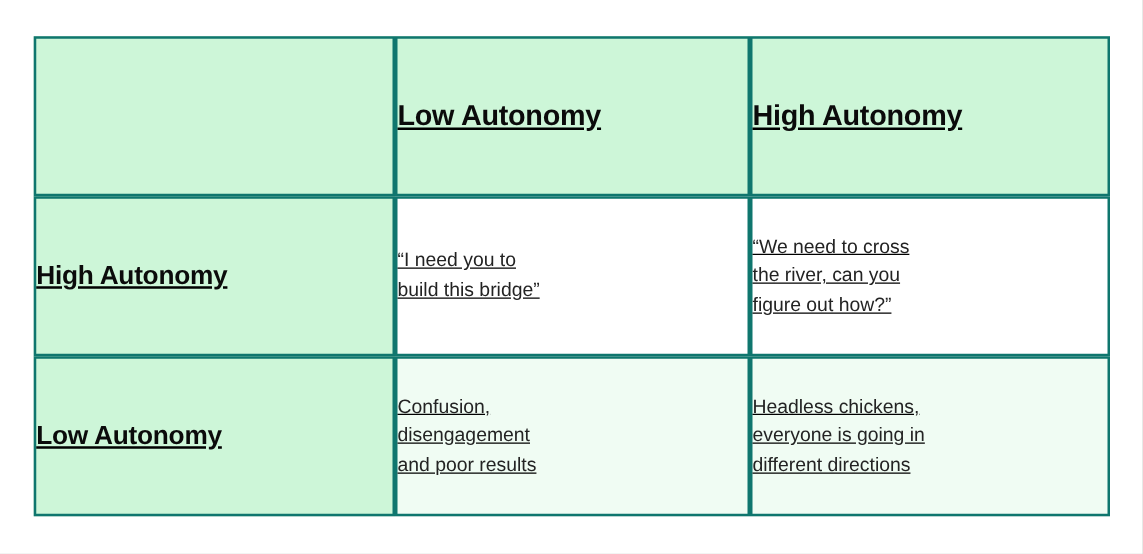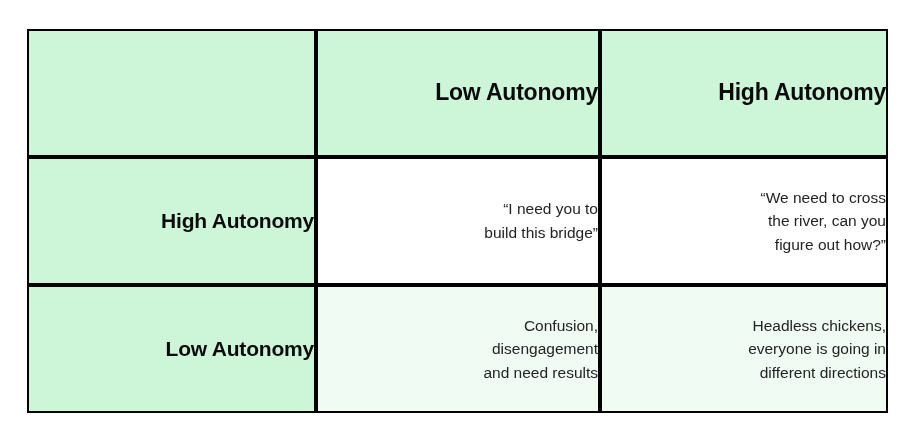--- a/index.html
+++ b/index.html
@@ -27,23 +27,24 @@
     height: 384px;
     border-collapse: separate;
     border-spacing: 0;
     table-layout: fixed;
     background: #cfd2cf;
   }
 
   table.matrix td {
     padding: 0;
     vertical-align: middle;
-    text-align: right;
-    border: 2px solid #000000;
+    text-align: left;
+    border: 2px solid #0f766e;
     box-sizing: border-box;
+    text-decoration: underline;
   }
 
   col.c-row-head { width: 289px; }
   col.c-col-1    { width: 284px; }
   col.c-col-2    { width: 288px; }
 
   tr.r-head  { height: 128px; }
   tr.r-one   { height: 128px; }
   tr.r-two   { height: 128px; }
 
@@ -129,21 +130,21 @@
         </td>
       </tr>
 
       <tr class="r-two">
         <td class="cell-green">
           <span class="row-header-label">Low Autonomy</span>
         </td>
         <td class="cell-mint">
           <span class="cell-text">Confusion,
 disengagement
-and need results</span>
+and poor results</span>
         </td>
         <td class="cell-mint">
           <span class="cell-text">Headless chickens,
 everyone is going in
 different directions</span>
         </td>
       </tr>
 
     </tbody>
   </table>

